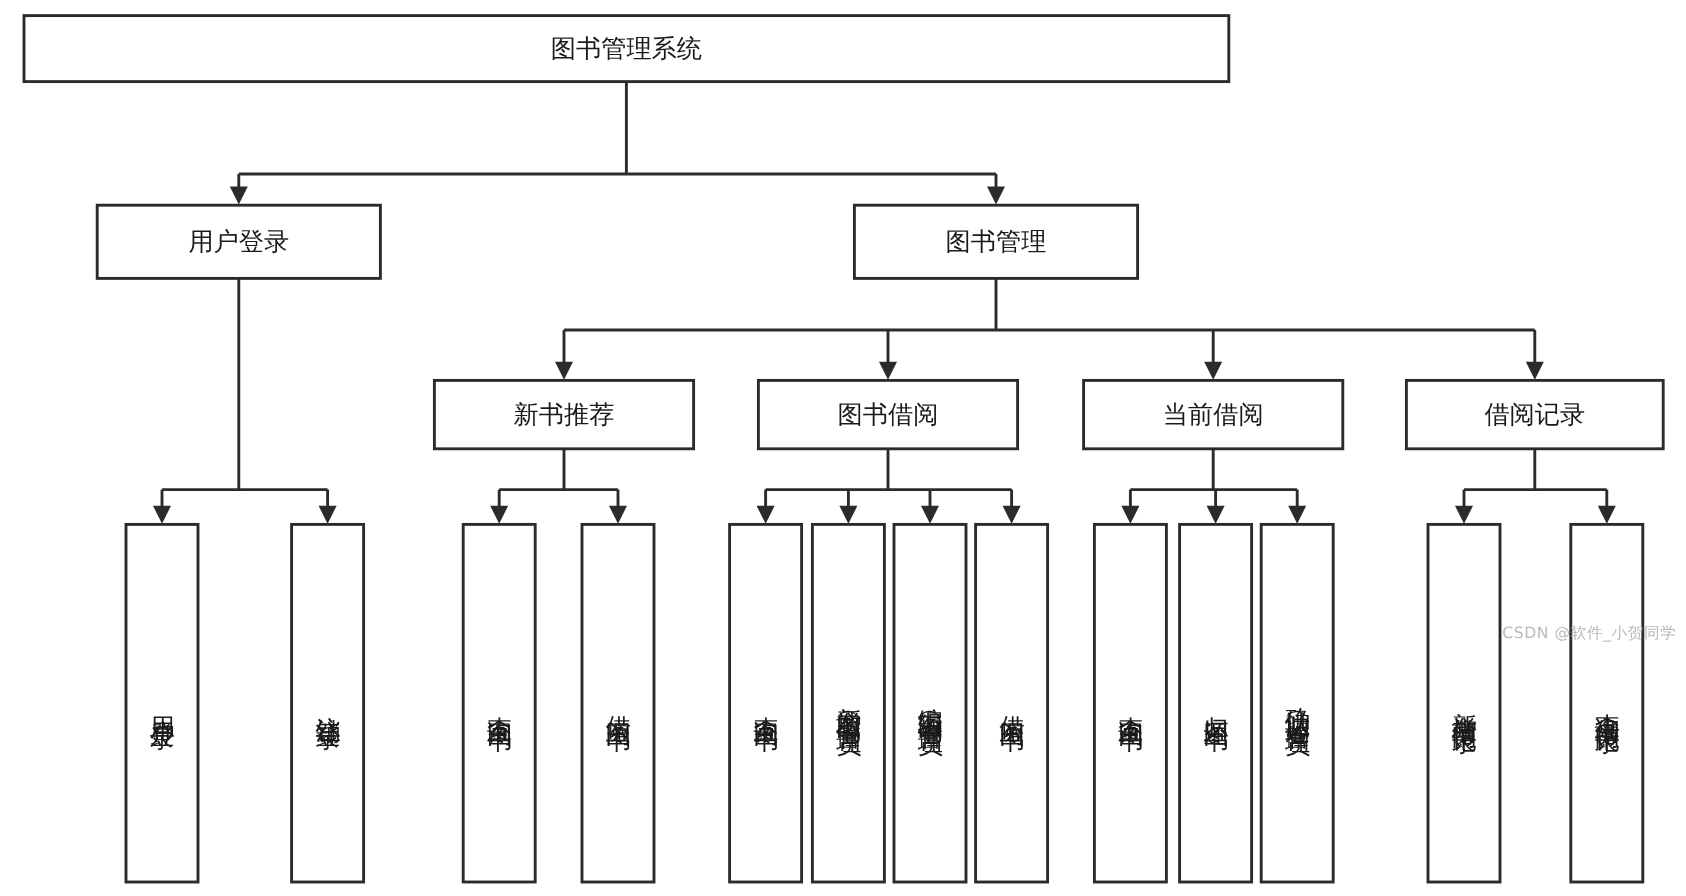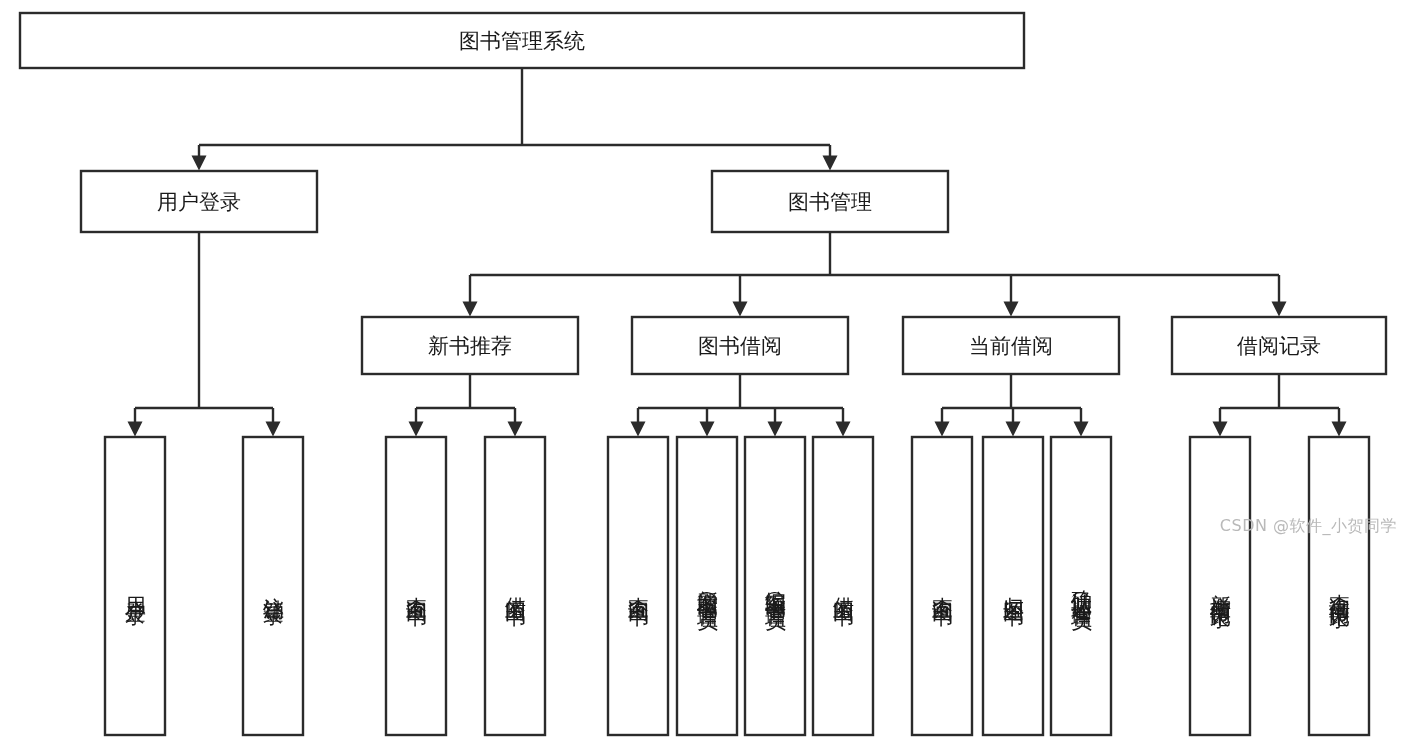--- a/index.html
+++ b/index.html
@@ -63,21 +63,21 @@
     justify-content: center;
     text-align: center;
     white-space: nowrap;
     pointer-events: none;
   }
   .watermark {
     position: absolute;
     right: 8px;
     bottom: 4px;
     font-family: "DejaVu Sans", "Liberation Sans", sans-serif;
-    font-size: 16px;
+    font-size: 13px;
     color: #b9b9b9;
     letter-spacing: 0.5px;
     user-select: none;
   }
 </style>
 </head>
 <body>
 
 <div id="diagram-root">
 

